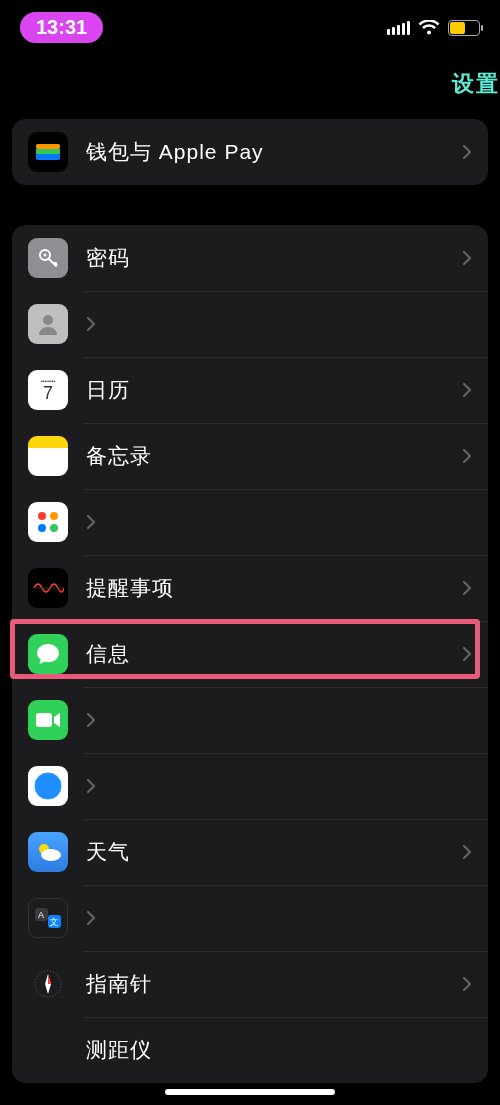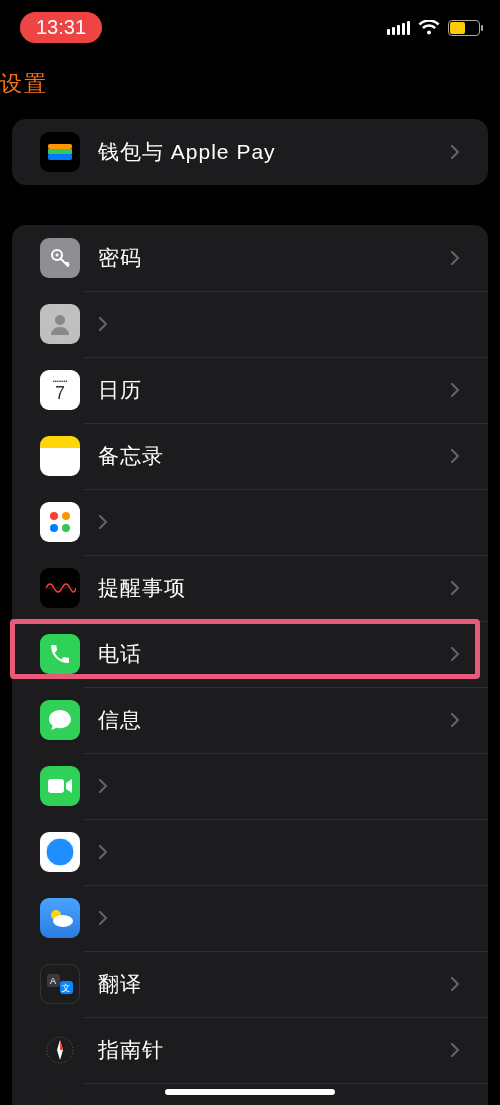--- a/index.html
+++ b/index.html
@@ -13,24 +13,24 @@
       position: relative;
     }
     .status-bar {
       height: 55px;
       display: flex;
       justify-content: space-between;
       align-items: center;
       padding: 0 20px 0 20px;
     }
     .time-pill {
-      background: #ef4444;
+      background: #d946ef;
       color: #fff;
       font-size: 20px;
-      font-weight: 400;
+      font-weight: 700;
       padding: 4px 16px;
       border-radius: 20px;
     }
     .status-right {
       display: flex;
       align-items: center;
       gap: 8px;
     }
     .sig { display: flex; align-items: flex-end; gap: 2px; height: 14px; }
     .sig span { width: 3px; background: #fff; border-radius: 1px; display: block; }
@@ -44,39 +44,39 @@
     }
     .battery::after {
       content:""; position:absolute; right:-4px; top:4px;
       width:2px; height:6px; background:#aaa; border-radius:1px;
     }
     .battery-level {
       position:absolute; left:1px; top:1px; bottom:1px;
       width: 50%; background:#ffcc00; border-radius:2px;
     }
     .nav-title {
-      text-align: left;
+      text-align: right;
       font-size: 22px;
-      font-weight: 400;
-      color: #f97316;
+      font-weight: 700;
+      color: #5eead4;
       padding: 14px 0 20px;
       letter-spacing: 2px;
     }
     .group {
       background: #1c1c1e;
       border-radius: 14px;
       margin: 0 12px 40px;
       overflow: hidden;
     }
     .group.last { margin-bottom: 0; }
     .row {
       display: flex;
       align-items: center;
       height: 66px;
-      padding: 0 28px;
+      padding: 0 16px;
       position: relative;
     }
     .row + .row::before {
       content: "";
       position: absolute;
       left: 72px; right: 0; top: 0;
       height: 1px;
       background: rgba(255,255,255,0.08);
     }
     .app-icon {
@@ -260,33 +260,20 @@
         </svg>
     </div>
     <div class="label">提醒事项</div>
     <div class="chevron">
         <svg width="10" height="16" viewBox="0 0 10 16">
           <path fill="none" stroke="#636366" stroke-width="2.2" stroke-linecap="round" stroke-linejoin="round" d="M2 2l6 6-6 6"></path>
         </svg>
       </div>
   </div>
 
-  <div class="row" id="row-phone">
-    <div class="app-icon ic-phone">
-      <svg width="24" height="24" viewBox="0 0 24 24">
-          <path fill="#fff" d="M6.6 10.8a15 15 0 0 0 6.6 6.6l2.2-2.2a1 1 0 0 1 1-.25 11.5 11.5 0 0 0 3.6.57 1 1 0 0 1 1 1V20a1 1 0 0 1-1 1A17 17 0 0 1 3 4a1 1 0 0 1 1-1h3.5a1 1 0 0 1 1 1 11.5 11.5 0 0 0 .57 3.6 1 1 0 0 1-.25 1Z"></path>
-        </svg>
-    </div>
-    <div class="label">电话</div>
-    <div class="chevron">
-        <svg width="10" height="16" viewBox="0 0 10 16">
-          <path fill="none" stroke="#636366" stroke-width="2.2" stroke-linecap="round" stroke-linejoin="round" d="M2 2l6 6-6 6"></path>
-        </svg>
-      </div>
-  </div>
 
   <div class="row">
     <div class="app-icon ic-messages">
       <svg width="26" height="24" viewBox="0 0 26 24">
           <path fill="#fff" d="M13 2C6.9 2 2 6 2 11c0 2.6 1.4 5 3.6 6.6L4.5 22l5-2.2c1.1.3 2.3.5 3.5.5 6.1 0 11-4 11-9S19.1 2 13 2Z"></path>
         </svg>
     </div>
     <div class="label">信息</div>
     <div class="chevron">
         <svg width="10" height="16" viewBox="0 0 10 16">
@@ -325,37 +312,37 @@
       </div>
   </div>
 
   <div class="row">
     <div class="app-icon ic-weather">
       <svg width="30" height="22" viewBox="0 0 30 22">
           <circle cx="11" cy="8" r="5" fill="#ffd60a"></circle>
           <ellipse cx="18" cy="14" rx="10" ry="6" fill="#fff"></ellipse>
         </svg>
     </div>
+    <div class="label">天气</div>
     <div class="chevron">
         <svg width="10" height="16" viewBox="0 0 10 16">
           <path fill="none" stroke="#636366" stroke-width="2.2" stroke-linecap="round" stroke-linejoin="round" d="M2 2l6 6-6 6"></path>
         </svg>
       </div>
   </div>
 
   <div class="row">
     <div class="app-icon ic-translate">
       <svg width="30" height="24" viewBox="0 0 30 24">
           <rect x="2" y="2" width="13" height="13" rx="3" fill="#3a3a3c"></rect>
           <rect x="15" y="9" width="13" height="13" rx="3" fill="#0a84ff"></rect>
           <text x="8" y="12" font-size="9" fill="#fff" text-anchor="middle">A</text>
           <text x="21" y="19" font-size="9" fill="#fff" text-anchor="middle">文</text>
         </svg>
     </div>
-    <div class="label">翻译</div>
     <div class="chevron">
         <svg width="10" height="16" viewBox="0 0 10 16">
           <path fill="none" stroke="#636366" stroke-width="2.2" stroke-linecap="round" stroke-linejoin="round" d="M2 2l6 6-6 6"></path>
         </svg>
       </div>
   </div>
 
   <div class="row">
     <div class="app-icon ic-compass">
       <svg width="32" height="32" viewBox="0 0 32 32">

